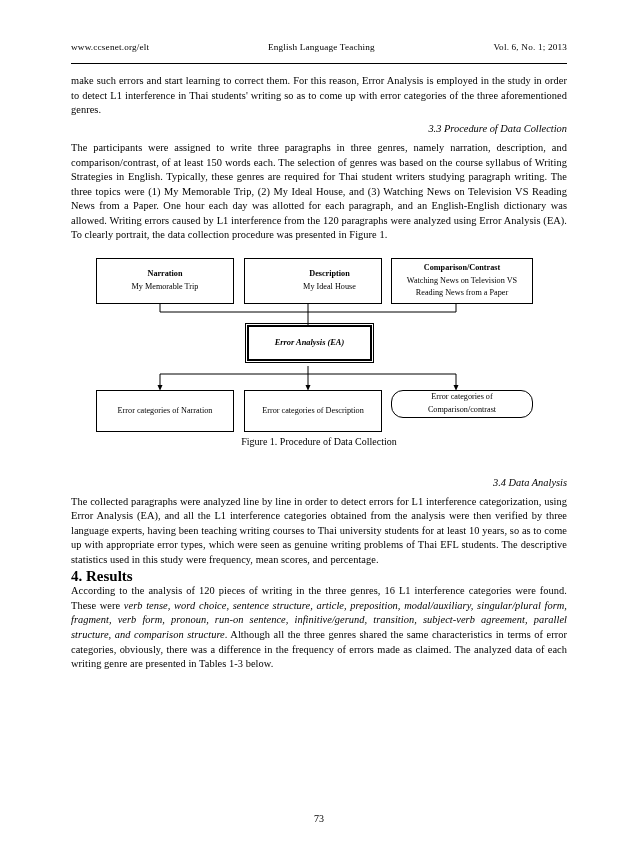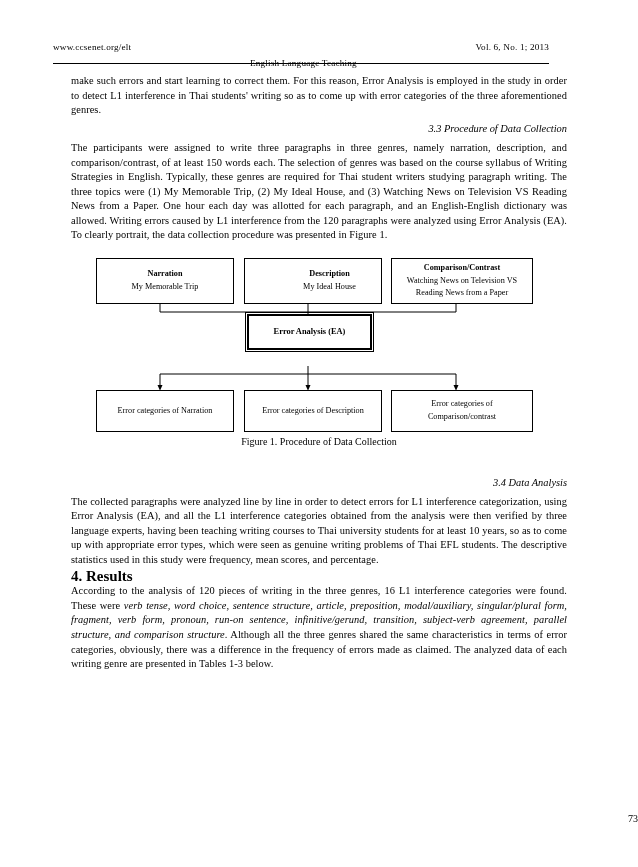--- a/index.html
+++ b/index.html
@@ -18,35 +18,35 @@
     height: 867px;
     margin: 0 auto;
     background: #ffffff;
     overflow: hidden;
     box-sizing: border-box;
   }
 
   
   .header {
     position: absolute;
-    left: 53px;
+    left: 71px;
     top: 41px;
     width: 496px;
     height: 22px;
     border-bottom: 1px solid #000;
     display: flex;
     align-items: flex-start;
     justify-content: space-between;
     font-size: 9.2px;
     line-height: 12px;
     letter-spacing: 0.02em;
     gap: 44px;
   }
   .header .h-left   { white-space: nowrap; }
-  .header .h-center { white-space: nowrap; margin-top: 16px; }
+  .header .h-center { white-space: nowrap; }
   .header .h-right  { white-space: nowrap; }
 
   
   .content {
     position: absolute;
     left: 71px;
     top: 74px;
     width: 496px;
   }
   p.body {
@@ -137,21 +137,21 @@
     top: 471px;
     width: 496px;
   }
 
   
   .footer {
     position: absolute;
     left: 0;
     top: 812px;
     width: 638px;
-    text-align: right;
+    text-align: center;
     font-size: 10px;
     line-height: 14px;
   }
 </style>
 </head>
 <body>
 
 <div class="page">
 
   <div class="header">
@@ -198,33 +198,33 @@
         <span class="t-bold">Description</span>
         <span>My Ideal House</span>
       </div>
 
       <div class="node" style="left:320px; top:6px; width:142px; height:46px;">
         <span class="t-bold">Comparison/Contrast</span>
         <span>Watching News on Television VS</span>
         <span>Reading News from a Paper</span>
       </div>
 
-      <div class="node ea" style="left:176px; top:62px; width:125px; height:36px;">
+      <div class="node ea" style="left:176px; top:73px; width:125px; height:36px;font-style:italic;">
         <span>Error Analysis (EA)</span>
       </div>
 
       <div class="node" style="left:25px; top:138px; width:138px; height:42px;">
         <span>Error categories of Narration</span>
       </div>
 
       <div class="node" style="left:173px; top:138px; width:138px; height:42px;">
         <span>Error categories of Description</span>
       </div>
 
-      <div class="node" style="left:320px; top:138px; width:142px; height:42px;">
+      <div class="node" style="left:320px; top:138px; width:142px; height:28px;border-radius:12px;">
         <span>Error categories of</span>
         <span>Comparison/contrast</span>
       </div>
 
     </div>
 
     <div class="fig-caption">Figure 1. Procedure of Data Collection</div>
   </div>
 
   <div class="content2">

